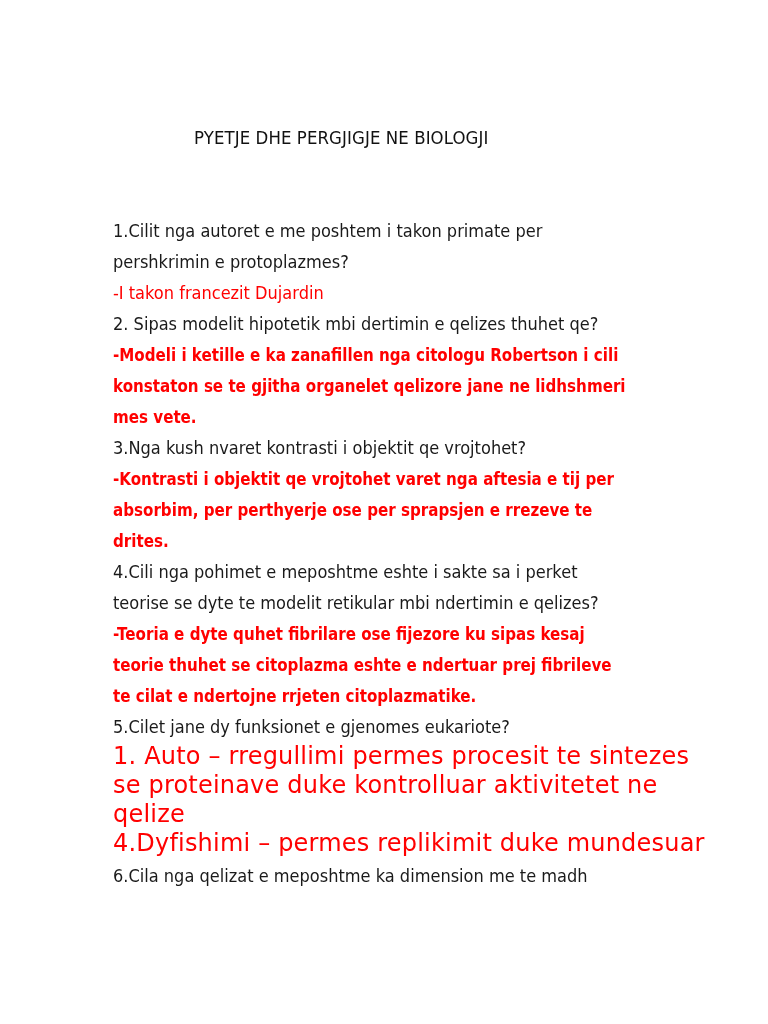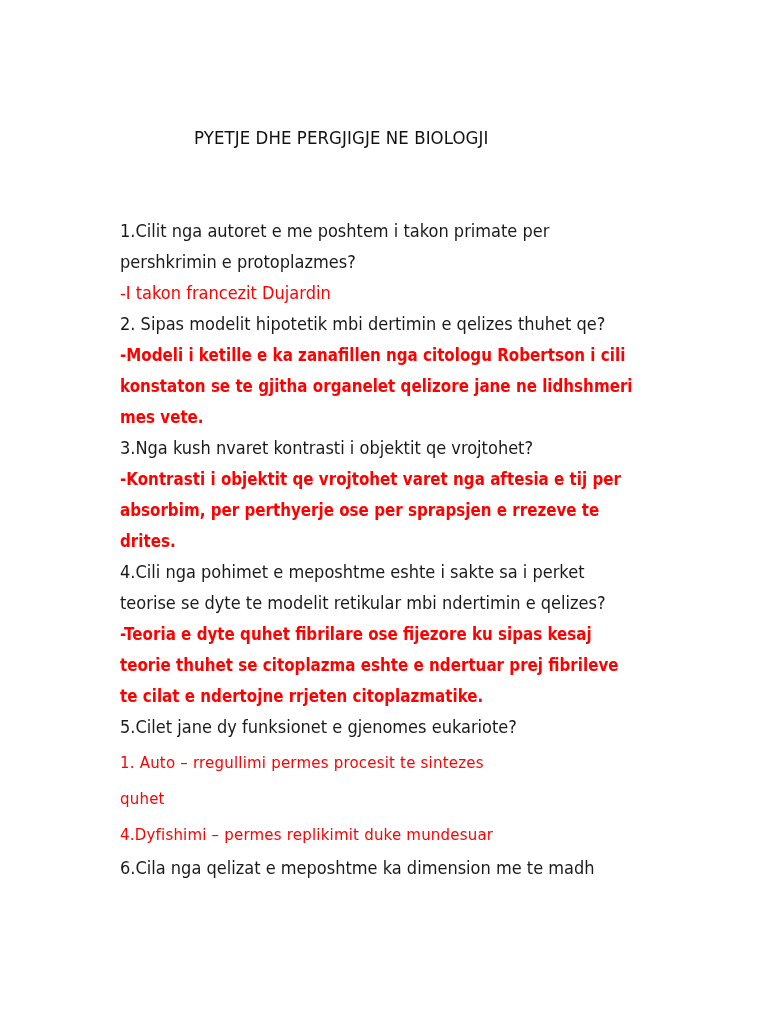--- a/index.html
+++ b/index.html
@@ -28,43 +28,42 @@
       font-size: 18px;
       color: #111111;
       letter-spacing: 0.1px;
       white-space: nowrap;
       font-family: "DejaVu Sans", sans-serif;
       transform: scaleX(0.92);
       transform-origin: left center;
     }
     .content {
       position: absolute;
-      left: 120px;
+      left: 113px;
       top: 215px;
       width: 600px;
     }
     .line {
       font-family: "DejaVu Sans", sans-serif;
       font-size: 18px;
       line-height: 31px;
       white-space: nowrap;
       transform: scaleX(0.9);
       transform-origin: left center;
       height: 31px;
     }
     .q { color: #1a1a1a; }
     .a { color: #ff0000; }
     .a.bold { font-weight: bold; transform: scaleX(0.84); }
     .a.big {
-      font-size: 15px;
+      font-size: 24px;
       line-height: 29px;
       height: 29px;
       transform: scaleX(1.0);
       letter-spacing: 0.2px;
-      margin-top: 7px;
     }
     .q.last { margin-top: 2px; }
   </style>
 </head>
 <body>
 
 <div class="page">
   <div class="title">PYETJE DHE PERGJIGJE NE BIOLOGJI</div>
 
   <div class="content">
@@ -84,18 +83,19 @@
     <div class="line a bold">drites.</div>
 
     <div class="line q">4.Cili nga pohimet e meposhtme eshte i sakte sa i perket</div>
     <div class="line q">teorise se dyte te modelit retikular mbi ndertimin e qelizes?</div>
     <div class="line a bold">-Teoria e dyte quhet fibrilare ose fijezore ku sipas kesaj</div>
     <div class="line a bold">teorie thuhet se citoplazma eshte e ndertuar prej fibrileve</div>
     <div class="line a bold">te cilat e ndertojne rrjeten citoplazmatike.</div>
 
     <div class="line q">5.Cilet jane dy funksionet e gjenomes eukariote?</div>
     <div class="line a big">1. Auto – rregullimi permes procesit te sintezes</div>
-    <div class="line a big">quhet</div>
+    <div class="line a big">se proteinave duke kontrolluar aktivitetet ne</div>
+    <div class="line a big">qelize</div>
     <div class="line a big">4.Dyfishimi – permes replikimit duke mundesuar</div>
 
     <div class="line q last">6.Cila nga qelizat e meposhtme ka dimension me te madh</div>
   </div>
 </div>
 
 </body></html>

